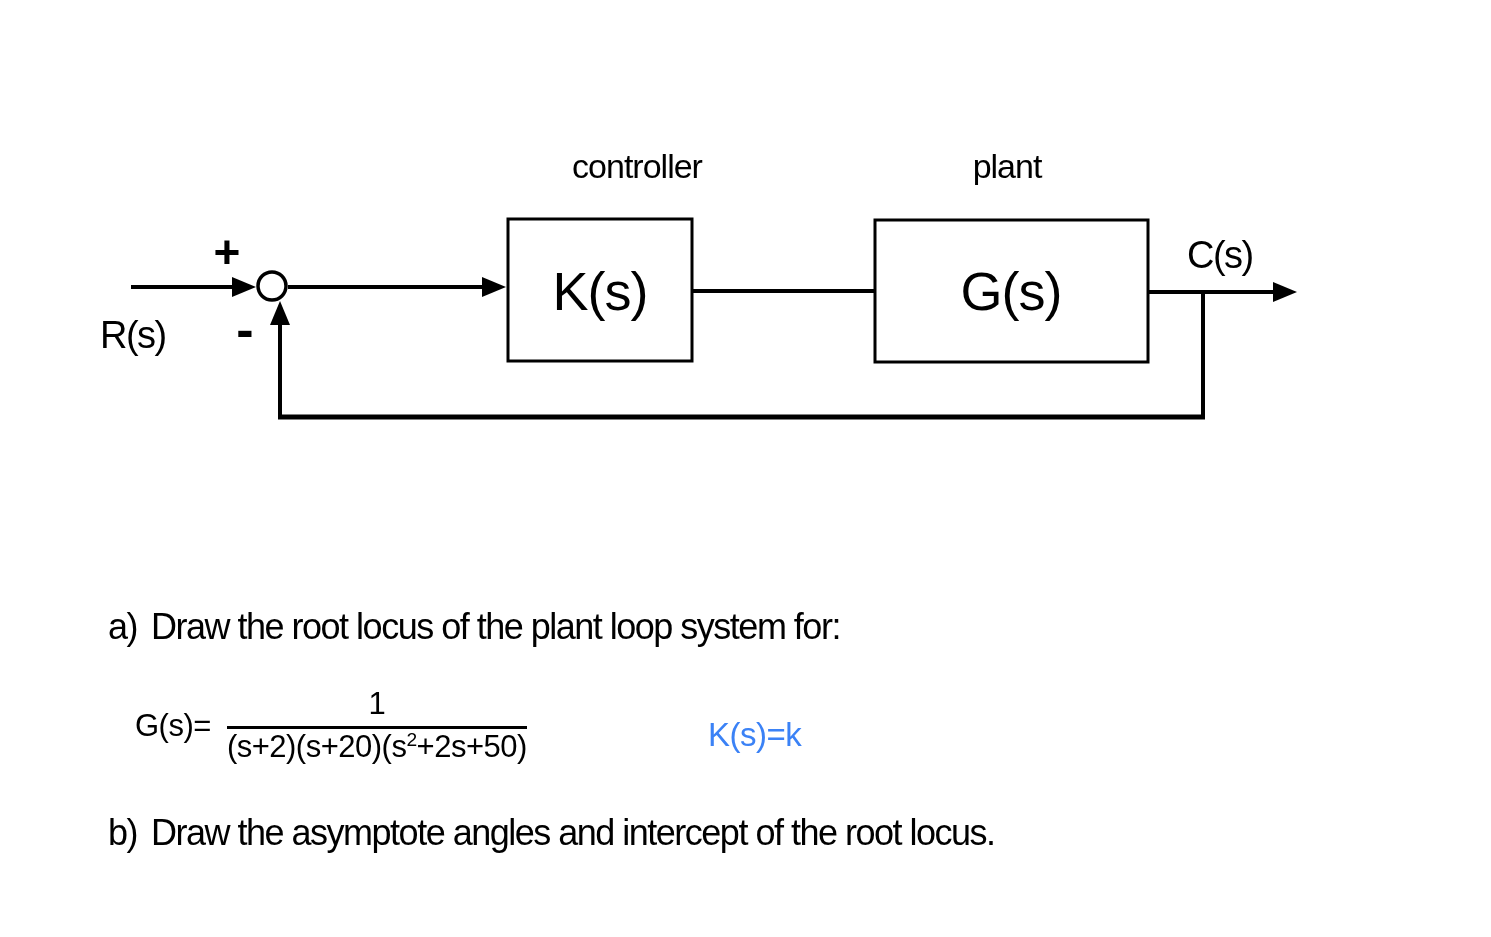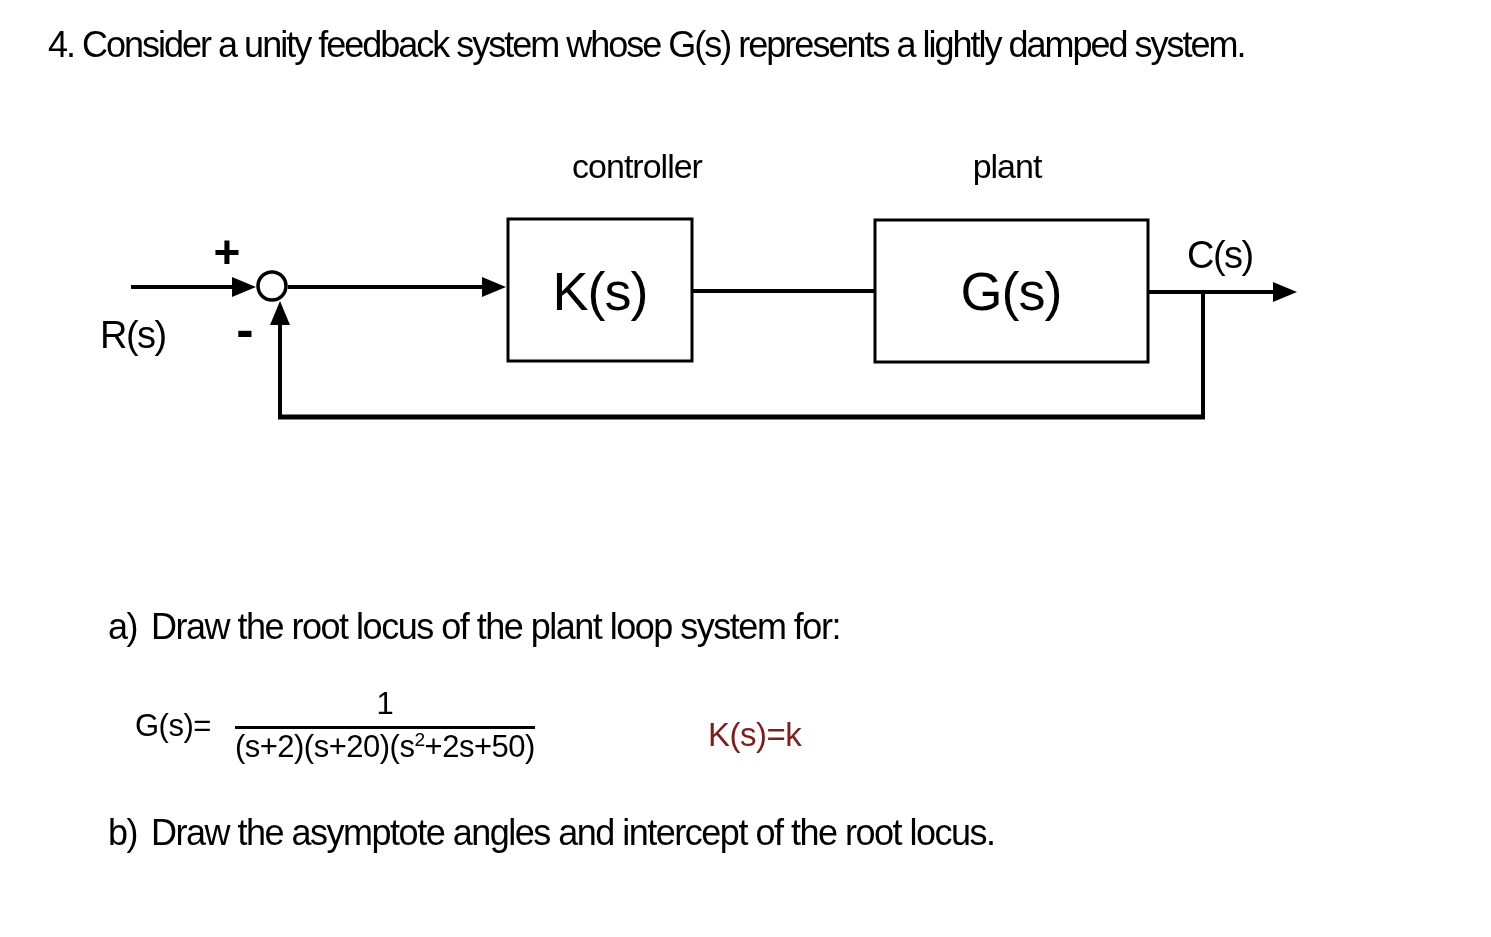--- a/index.html
+++ b/index.html
@@ -63,46 +63,45 @@
     position: absolute;
     left: 135px;
     top: 686px;
     display: flex;
     align-items: center;
     font-size: 31px;
     letter-spacing: -0.5px;
     color: #000;
     white-space: nowrap;
   }
-  .eq-lhs { margin-right: 24px; }
+  .eq-lhs { margin-right: 16px; }
   .frac {
     display: inline-flex;
     flex-direction: column;
     align-items: stretch;
     text-align: center;
   }
   .frac .num { border-bottom: 3px solid #000; padding: 0 12px 4px; }
   .frac .den { }
   .frac sup { font-size: 0.62em; line-height: 0; }
   .eq-k {
     position: absolute;
     left: 708px;
     top: 716px;
     font-size: 33px;
     letter-spacing: -0.5px;
     white-space: nowrap;
-    color: #7f1d1d;
+    color: #3b82f6;
   }
 </style>
 </head>
 <body>
 
 <div class="page">
 
-  <div class="title">4. Consider a unity feedback system whose G(s) represents a lightly damped system.</div>
 
   <svg class="diagram-svg" width="1350" height="310" viewBox="0 0 1350 310">
 
     <text x="637" y="38" text-anchor="middle" class="dlabel">controller</text>
     <text x="1007" y="38" text-anchor="middle" class="dlabel">plant</text>
 
     <line x1="131" y1="147" x2="234" y2="147" class="wire"></line>
     <polygon points="256,147 232,137 232,157" class="head"></polygon>
     <text x="227" y="128" text-anchor="middle" class="signop" font-size="46">+</text>
     <text x="100" y="208" class="siglabel">R(s)</text>

